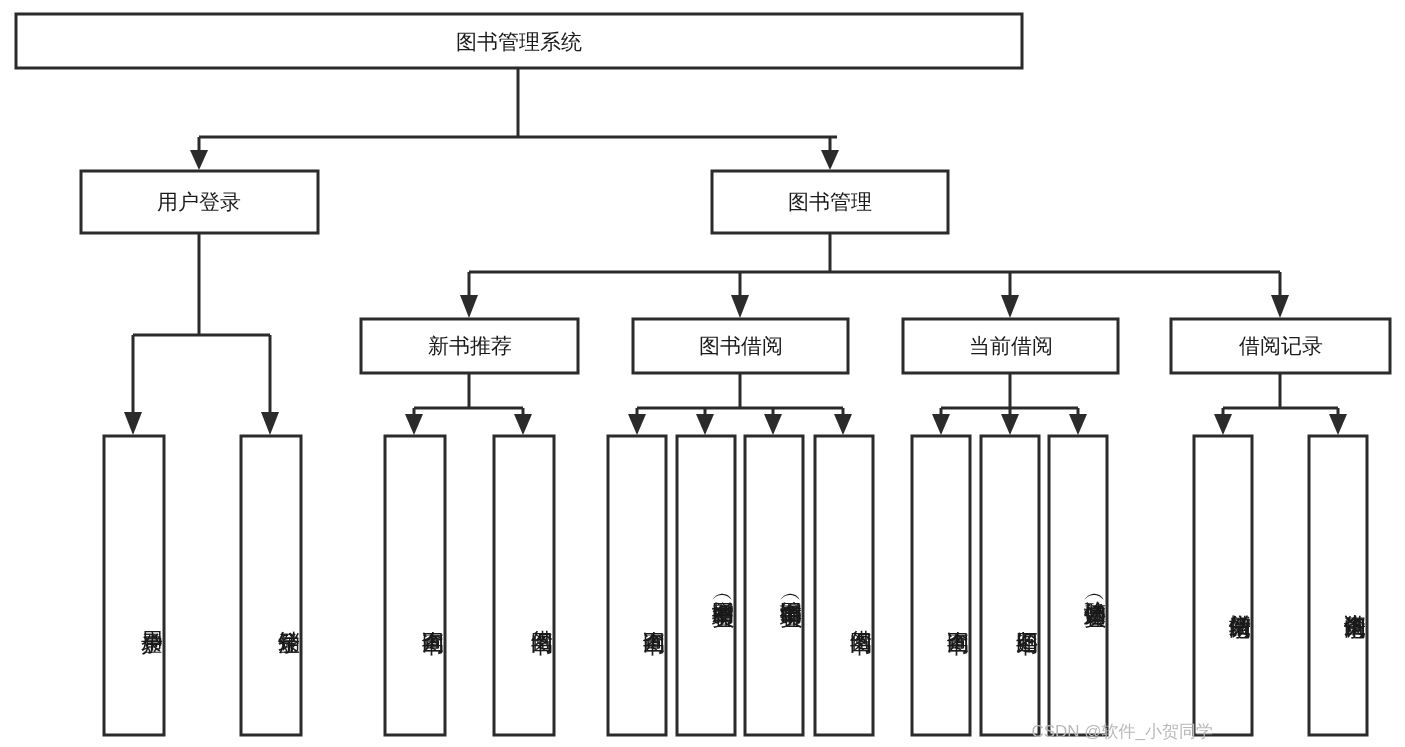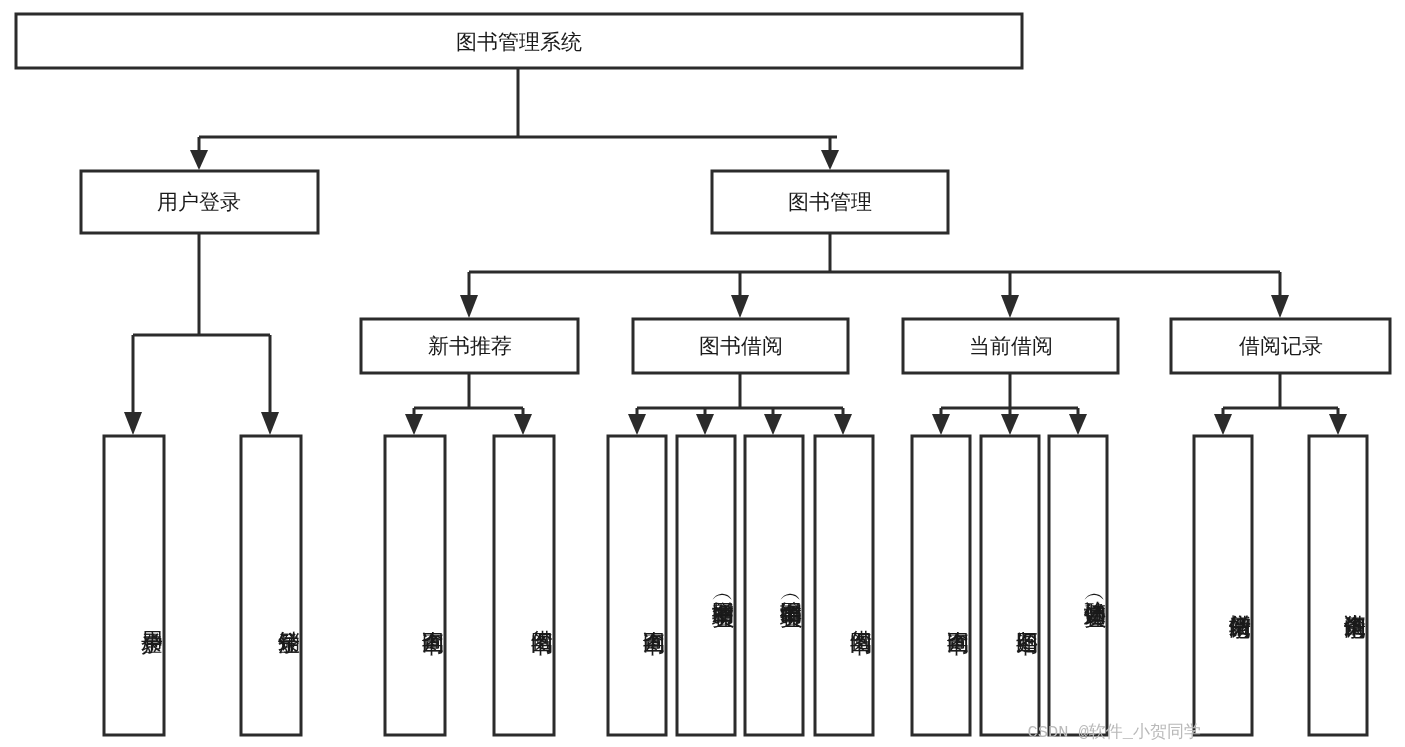--- a/index.html
+++ b/index.html
@@ -57,23 +57,23 @@
     color: #1a1a1a;
     letter-spacing: 1px;
     display: flex;
     align-items: flex-start;
     justify-content: center;
     white-space: nowrap;
     pointer-events: none;
   }
   .watermark {
     position: absolute;
-    right: 20px;
+    right: 8px;
     bottom: 4px;
-    font-family: Liberation Mono, monospace;
+    font-family: Liberation Sans, sans-serif;
     font-size: 17px;
     color: #b9b9b9;
     white-space: nowrap;
   }
 </style>
 </head>
 <body>
 
 <div id="diagram-root">
 

